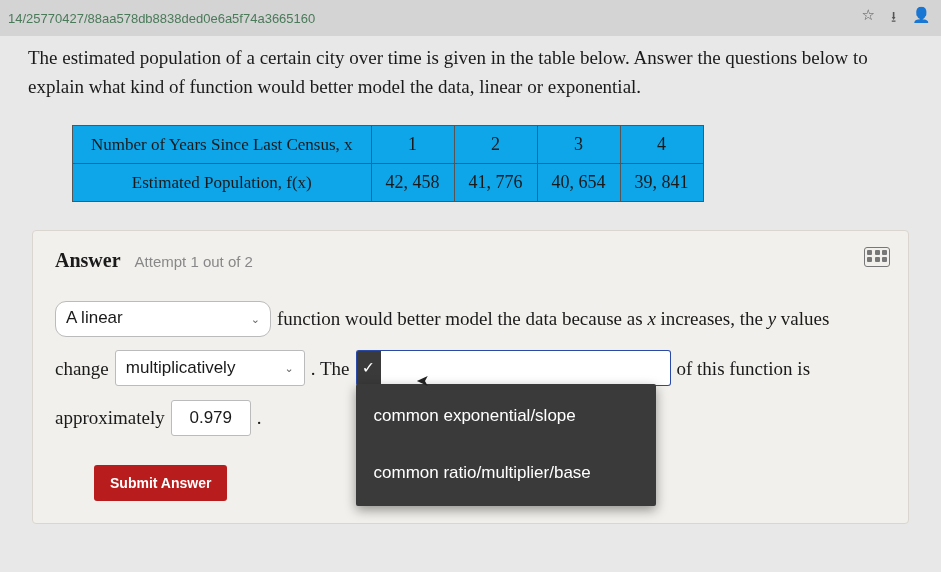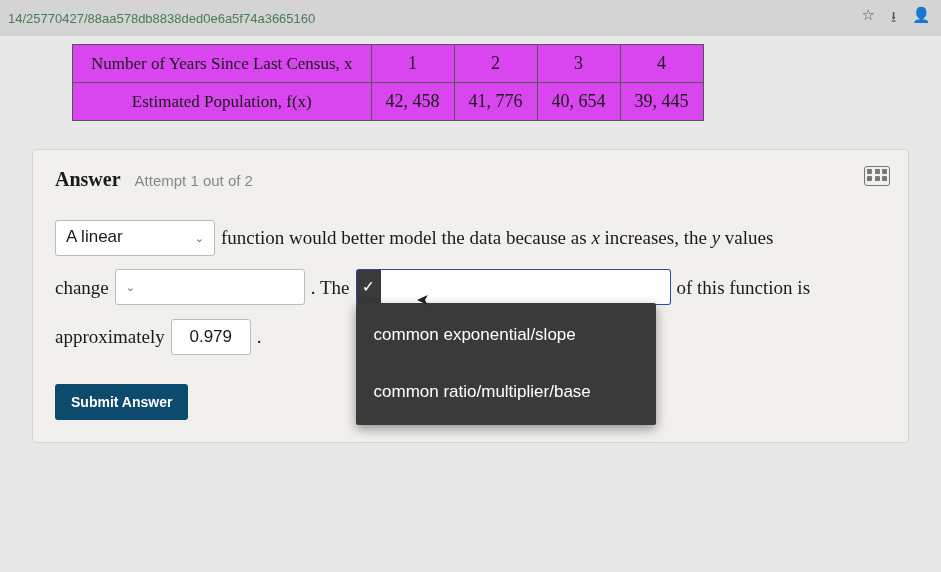--- a/index.html
+++ b/index.html
@@ -42,21 +42,21 @@
       border-collapse: collapse;
       margin-left: 44px;
       margin-bottom: 28px;
     }
     .data-table td, .data-table th {
       border: 1px solid #555;
       padding: 8px 14px;
       text-align: center;
       font-size: 18px;
       font-weight: normal;
-      background: #d946ef;
+      background: #0ea5e9;
     }
     .data-table .row-label {
       text-align: center;
       padding: 8px 18px;
       font-size: 17px;
     }
     .answer-block {
       background: #f2f0ec;
       border: 1px solid #dad6cf;
       border-radius: 4px;
@@ -108,21 +108,21 @@
       padding: 6px 10px;
       display: inline-flex;
       align-items: center;
       gap: 8px;
       height: 36px;
     }
     .select-box .chev {
       font-size: 11px;
       color: #666;
     }
-    .w1 { width: 160px; justify-content: space-between;}
+    .w1 { width: 216px; justify-content: space-between; border-radius: 11px;}
     .w2 { width: 190px; justify-content: space-between;}
     .w3 { width: 44px; justify-content: flex-end; background:#fff; border:1px solid #2b4aa8; border-left:none; border-top-left-radius:0;border-bottom-left-radius:0;}
     .input-box { width: 80px; justify-content: center; }
     .mathvar { font-style: italic; font-family: 'Times New Roman', serif;}
     .dropdown-menu {
       position: absolute;
       background: #3a3a3a;
       color: #fff;
       font-family: Arial, sans-serif;
       font-size: 17px;
@@ -147,61 +147,63 @@
       position:relative;
       height:36px;
     }
     .open-select .left {
       background:#3a3a3a;color:#fff;border:1px solid #2b4aa8;border-right:none;
       height:36px;display:flex;align-items:center;padding:0 12px;border-radius:3px 0 0 3px;
       font-size:16px; width: 20px; justify-content:center;
     }
     .submit-btn {
       font-family: Arial, sans-serif;
-      background: #0c4a6e;
+      background: #b91c1c;
       color: #fff;
       border: none;
       border-radius: 3px;
       padding: 10px 16px;
       font-size: 14px;
       font-weight: bold;
       margin-top: 20px;
       cursor: pointer;
+      margin-left: 39px;
     }
   </style>
 </head>
 <body>
 
 <div class="url-bar">
   <span>14/25770427/88aa578db8838ded0e6a5f74a3665160</span>
   <div class="icons">
     <span>☆</span>
     <span>⭳</span>
     <span>👤</span>
   </div>
 </div>
 
 <div class="content">
 
+  <p class="prompt">The estimated population of a certain city over time is given in the table below. Answer the questions below to explain what kind of function would better model the data, linear or exponential.</p>
 
   <table class="data-table">
     <tbody>
         <tr>
       <td class="row-label">Number of Years Since Last Census, x</td>
       <td>1</td>
       <td>2</td>
       <td>3</td>
       <td>4</td>
     </tr>
     <tr>
       <td class="row-label">Estimated Population, f(x)</td>
       <td>42, 458</td>
       <td>41, 776</td>
       <td>40, 654</td>
-      <td>39, 445</td>
+      <td>39, 841</td>
     </tr>
   </tbody>
     </table>
 
   <div class="answer-block">
     <span class="answer-heading">Answer</span>
     <span class="attempt">Attempt 1 out of 2</span>
     <div class="keypad-icon">
       <i></i>
         <i></i>
@@ -219,20 +221,21 @@
           <span class="chev">⌄</span>
         </span>
         <span>
           <span>function would better model the data because as </span><span class="mathvar">x</span><span> increases, the </span><span class="mathvar">y</span><span> values</span>
         </span>
       </div>
 
       <div class="line" style="position:relative;">
         <span>change</span>
         <span class="select-box w2">
+          <span>multiplicatively</span>
           <span class="chev">⌄</span>
         </span>
         <span>. The</span>
 
         <span class="open-select">
           <span class="left">
             <span>✓</span>
           </span>
           <span class="select-box w3" style="width:290px;justify-content:flex-end;">
              <span class="chev" style="visibility:hidden">⌄</span>

